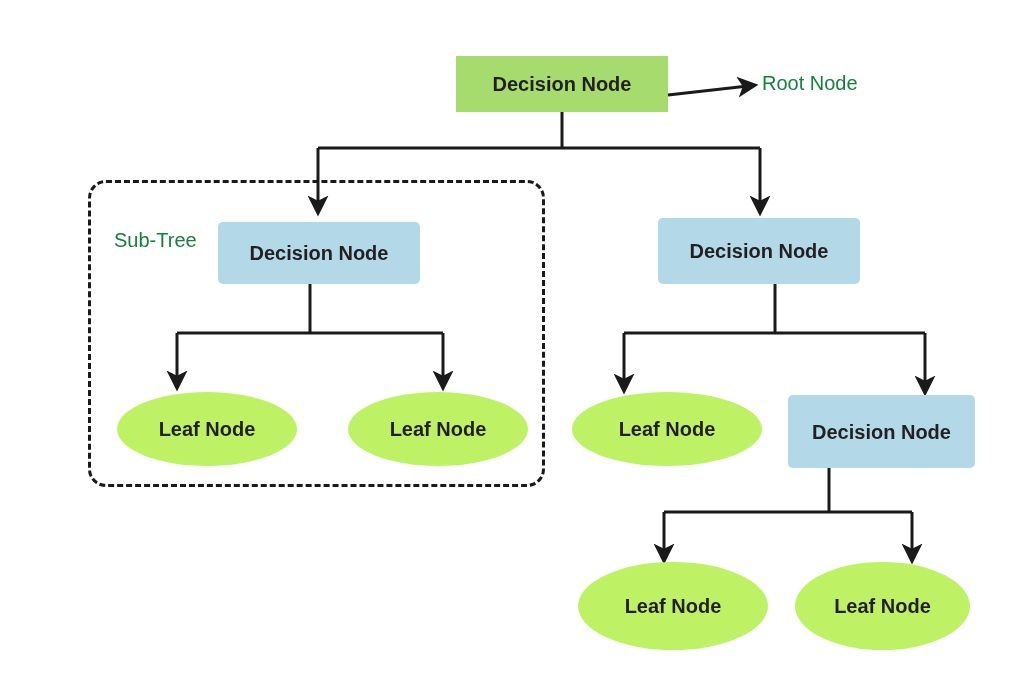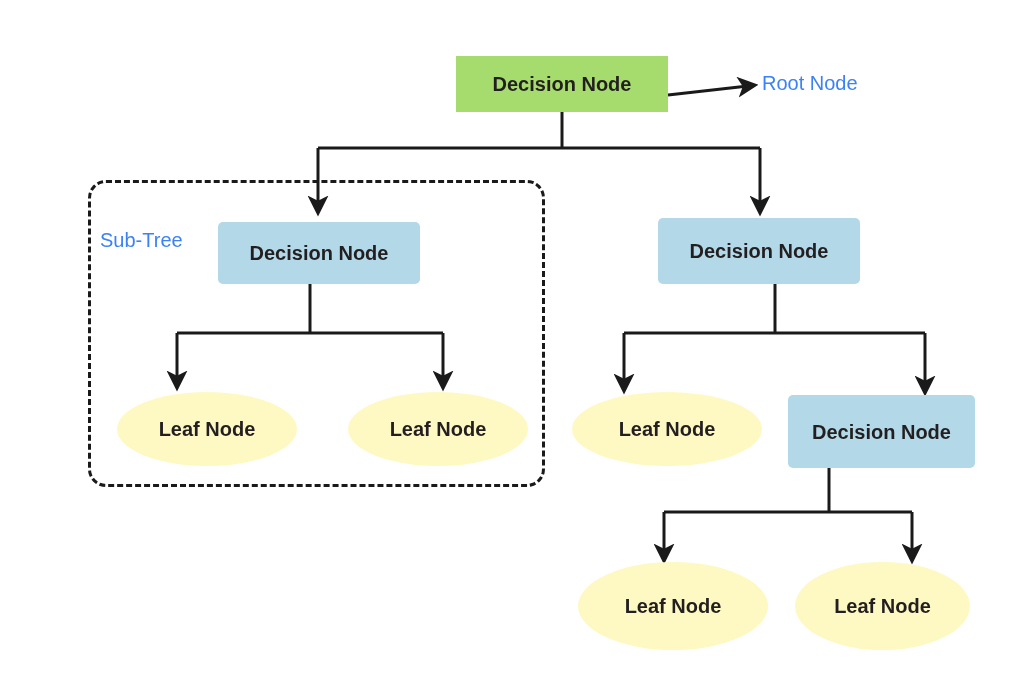--- a/index.html
+++ b/index.html
@@ -39,26 +39,26 @@
     font-weight: bold;
   }
   .node-decision-root {
     background: #a6db6e;
   }
   .node-decision {
     background: #b3d8e8;
     border-radius: 5px;
   }
   .node-leaf {
-    background: #fef9c3;
+    background: #bef264;
     border-radius: 50%;
   }
   .annotation {
     position: absolute;
-    color: #3b82f6;
+    color: #15803d;
     font-size: 20px;
     white-space: nowrap;
     z-index: 4;
     user-select: none;
   }
   .subtree-box {
     position: absolute;
     border: 3px dashed #1a1a1a;
     border-radius: 18px;
     background: transparent;
@@ -108,21 +108,21 @@
       <path d="M 664 512 L 912 512" stroke="#1a1a1a" stroke-width="3" fill="none"></path>
       <path d="M 664 512 L 664 554" stroke="#1a1a1a" stroke-width="3" fill="none" marker-end="url(#arrow)"></path>
       <path d="M 912 512 L 912 554" stroke="#1a1a1a" stroke-width="3" fill="none" marker-end="url(#arrow)"></path>
     </g>
   </svg>
 
   <div class="subtree-box" style="left:88px; top:180px; width:457px; height:307px;"></div>
 
   <div class="annotation" style="left:762px; top:72px;">Root Node</div>
 
-  <div class="annotation" style="left:100px; top:229px;">Sub-Tree</div>
+  <div class="annotation" style="left:114px; top:229px;">Sub-Tree</div>
 
   <div class="node node-decision-root" style="left:456px; top:56px; width:212px; height:56px;">
     <span>Decision Node</span>
   </div>
 
   <div class="node node-decision" style="left:218px; top:222px; width:202px; height:62px;">
     <span>Decision Node</span>
   </div>
 
   <div class="node node-decision" style="left:658px; top:218px; width:202px; height:66px;">

